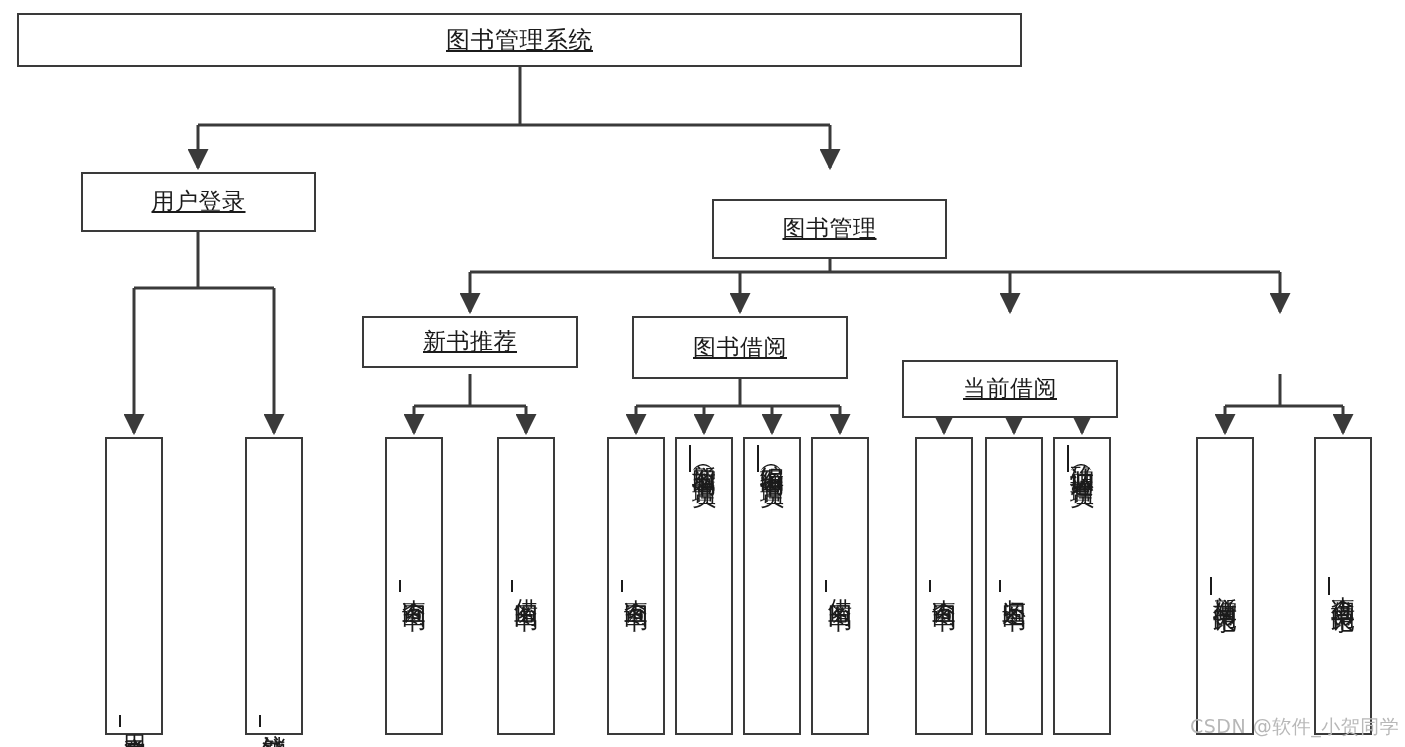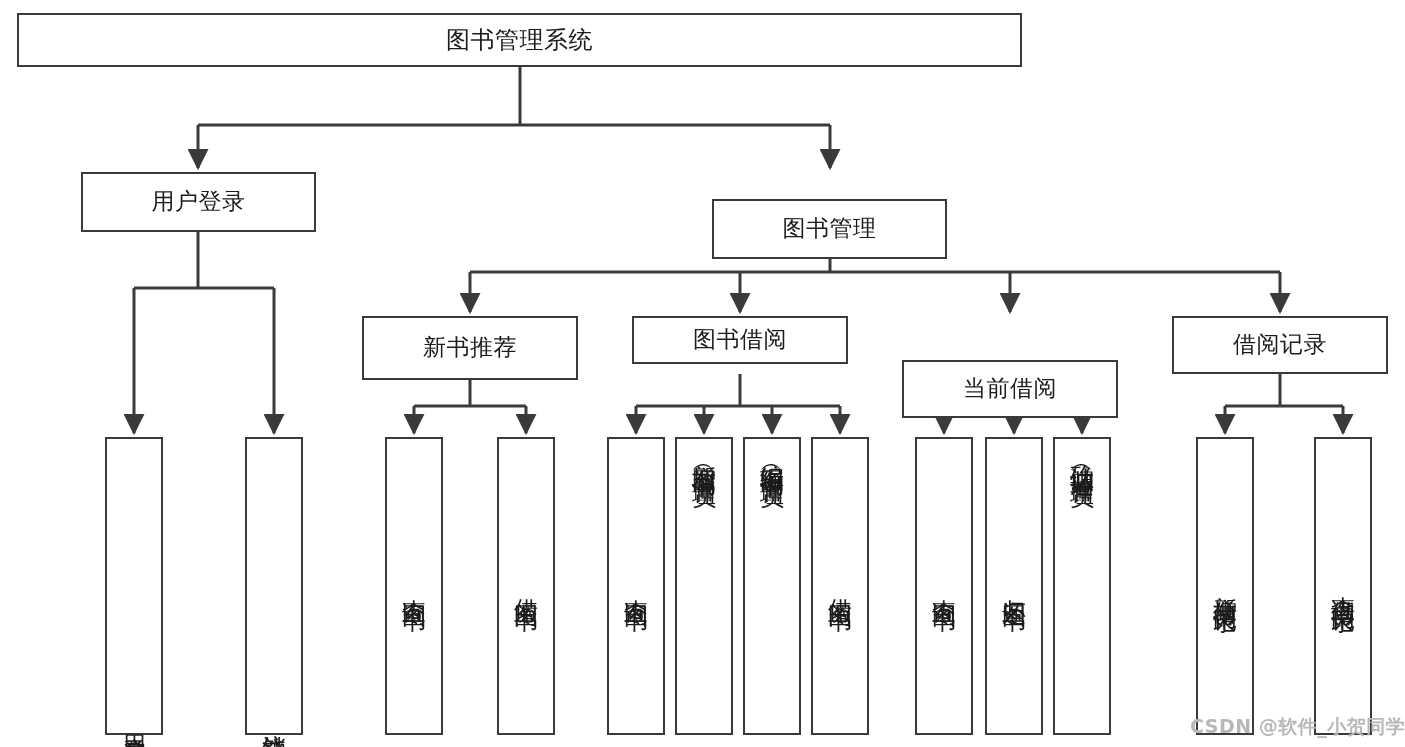--- a/index.html
+++ b/index.html
@@ -29,20 +29,21 @@
   .node {
     position: absolute;
     box-sizing: border-box;
     background: #ffffff;
     border: 2px solid #3a3a3a;
     display: flex;
     align-items: center;
     justify-content: center;
     color: #1b1b1b;
     z-index: 2;
+    text-decoration: underline;
   }
   .node-label {
     display: block;
     text-align: center;
     line-height: 1.12;
     letter-spacing: 0.5px;
     white-space: nowrap;
   }
   
   .node.horizontal .node-label {
@@ -144,32 +145,29 @@
     <span class="node-label">图书管理系统</span>
   </div>
 
   <div class="node horizontal" style="left:81px; top:172px; width:235px; height:60px;">
     <span class="node-label">用户登录</span>
   </div>
   <div class="node horizontal" style="left:712px; top:172px; width:235px; height:60px;margin-top:27px;">
     <span class="node-label">图书管理</span>
   </div>
 
-  <div class="node horizontal" style="left:362px; top:316px; width:216px; height:64px;">
+  <div class="node horizontal" style="left:362px; top:316px; width:216px; height:52px;">
     <span class="node-label">新书推荐</span>
   </div>
-  <div class="node horizontal" style="left:632px; top:316px; width:216px; height:48px;">
+  <div class="node horizontal" style="left:632px; top:316px; width:216px; height:63px;">
     <span class="node-label">图书借阅</span>
   </div>
   <div class="node horizontal" style="left:902px; top:316px; width:216px; height:58px;margin-top:44px;">
     <span class="node-label">当前借阅</span>
   </div>
-  <div class="node horizontal" style="left:1172px; top:316px; width:216px; height:58px;">
-    <span class="node-label">借阅记录</span>
-  </div>
 
   <div class="node vertical anchor-bottom" style="left:105px; top:437px; width:58px; height:298px;">
     <span class="node-label">用户登录</span>
   </div>
   <div class="node vertical anchor-bottom" style="left:245px; top:437px; width:58px; height:298px;">
     <span class="node-label">注销登录</span>
   </div>
 
   <div class="node vertical anchor-center" style="left:385px; top:437px; width:58px; height:298px;">
     <span class="node-label">查询图书</span>
@@ -201,15 +199,15 @@
     <span class="node-label">确认归还（管理员）</span>
   </div>
 
   <div class="node vertical anchor-center" style="left:1196px; top:437px; width:58px; height:298px;">
     <span class="node-label">新增借阅记录</span>
   </div>
   <div class="node vertical anchor-center" style="left:1314px; top:437px; width:58px; height:298px;">
     <span class="node-label">查询借阅记录</span>
   </div>
 
-  <div class="watermark" style="left:1190px; top:714px;font-weight:bold;">CSDN @软件_小贺同学</div>
+  <div class="watermark" style="left:1190px; top:714px;">CSDN @软件_小贺同学</div>
 
 </div>
 
 </body></html>

